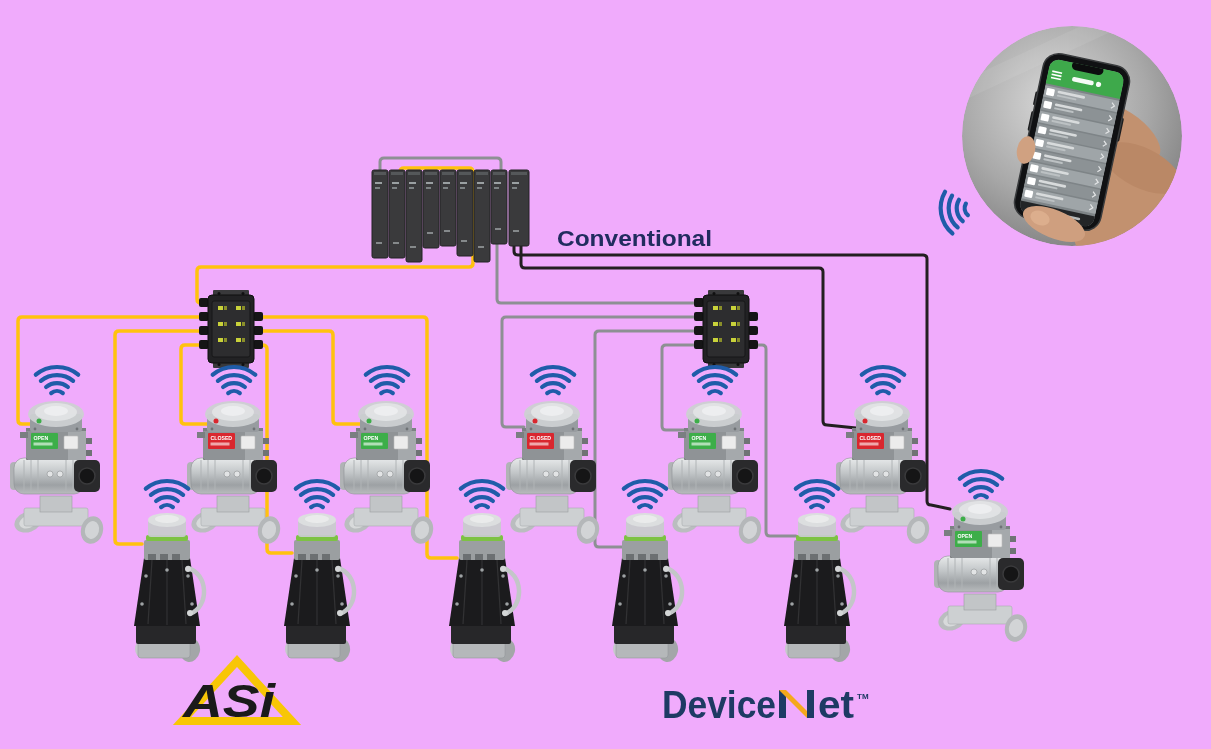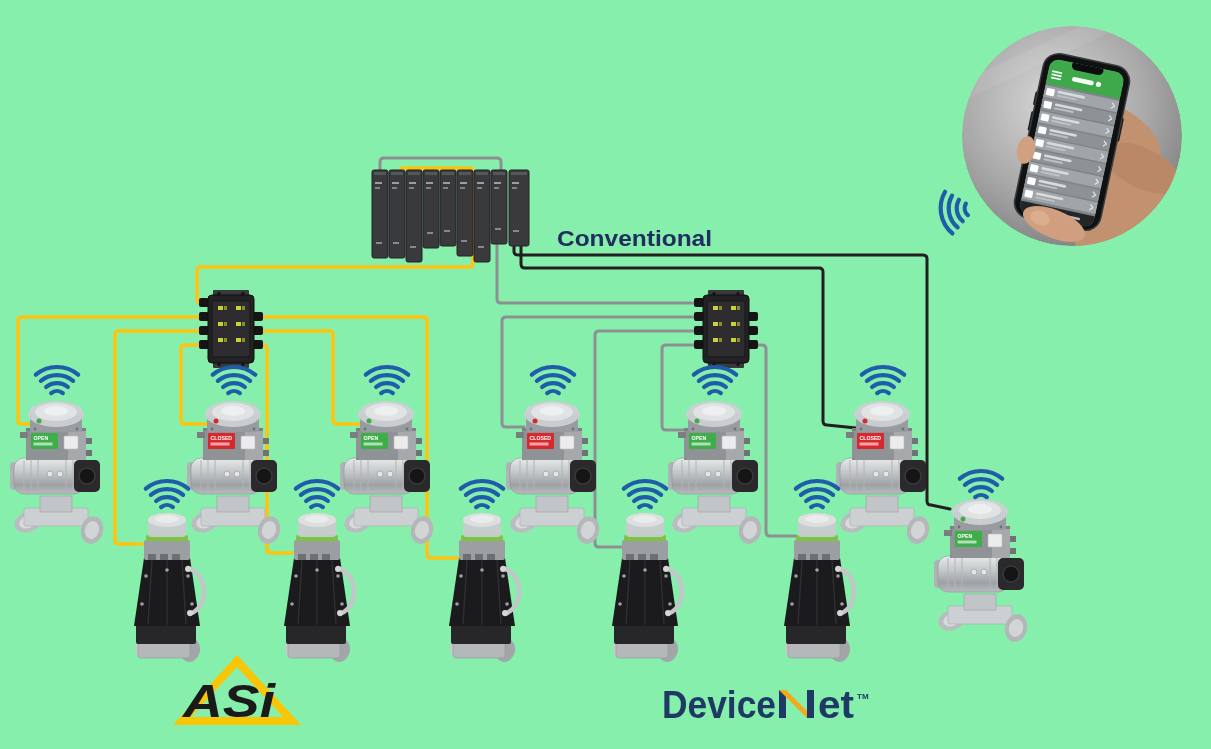--- a/index.html
+++ b/index.html
@@ -1,16 +1,16 @@
 <!DOCTYPE html>
 <html><head>
 <meta charset="utf-8">
 <style>
   html,body{margin:0;padding:0;background:#ffffff;}
-  .stage{position:relative;width:1211px;height:749px;background:#86efac;overflow:hidden;
+  .stage{position:relative;width:1211px;height:749px;background:#f0abfc;overflow:hidden;
          font-family:"Liberation Sans",sans-serif;}
   svg text{font-family:"Liberation Sans",sans-serif;}
 </style>
 </head>
 <body>
 
 <div class="stage">
 <svg id="scene" width="1211" height="749" viewBox="0 0 1211 749" xmlns="http://www.w3.org/2000/svg">
 
   <defs>

